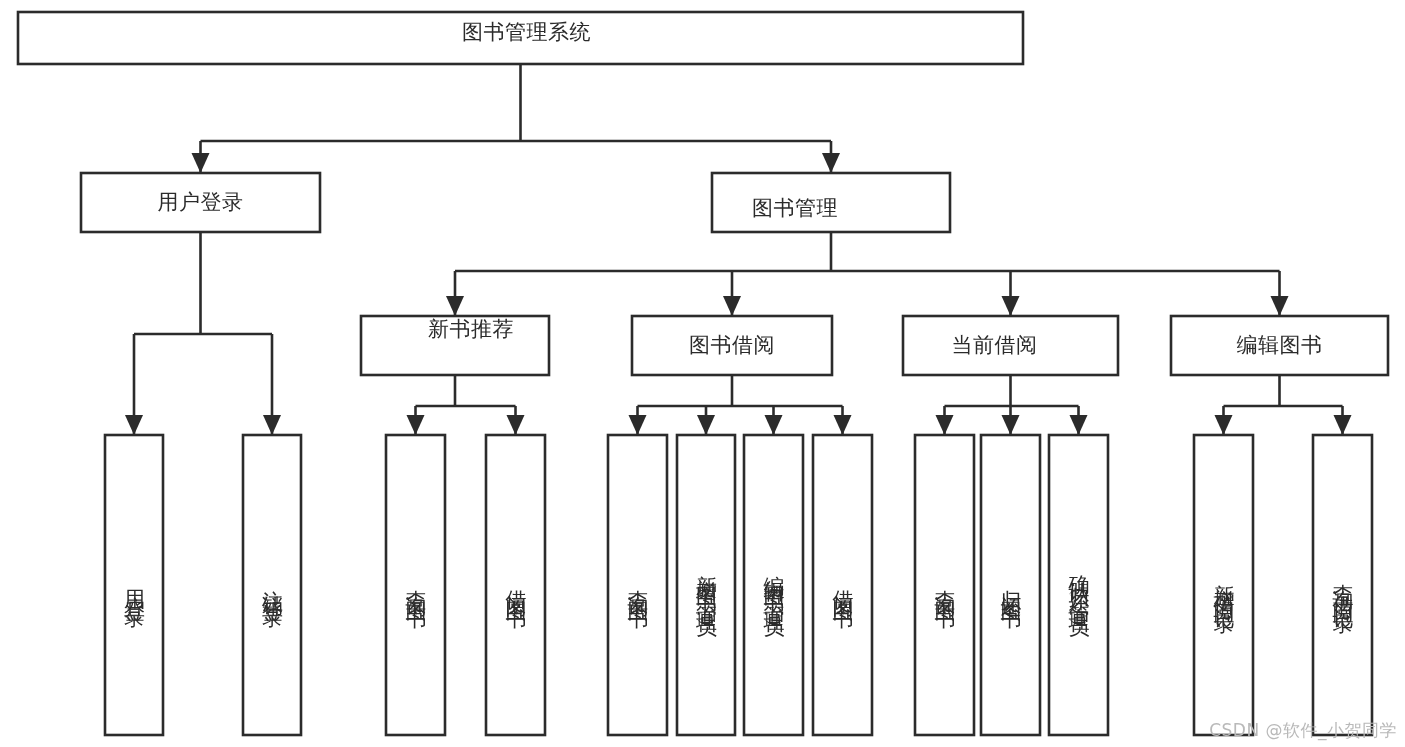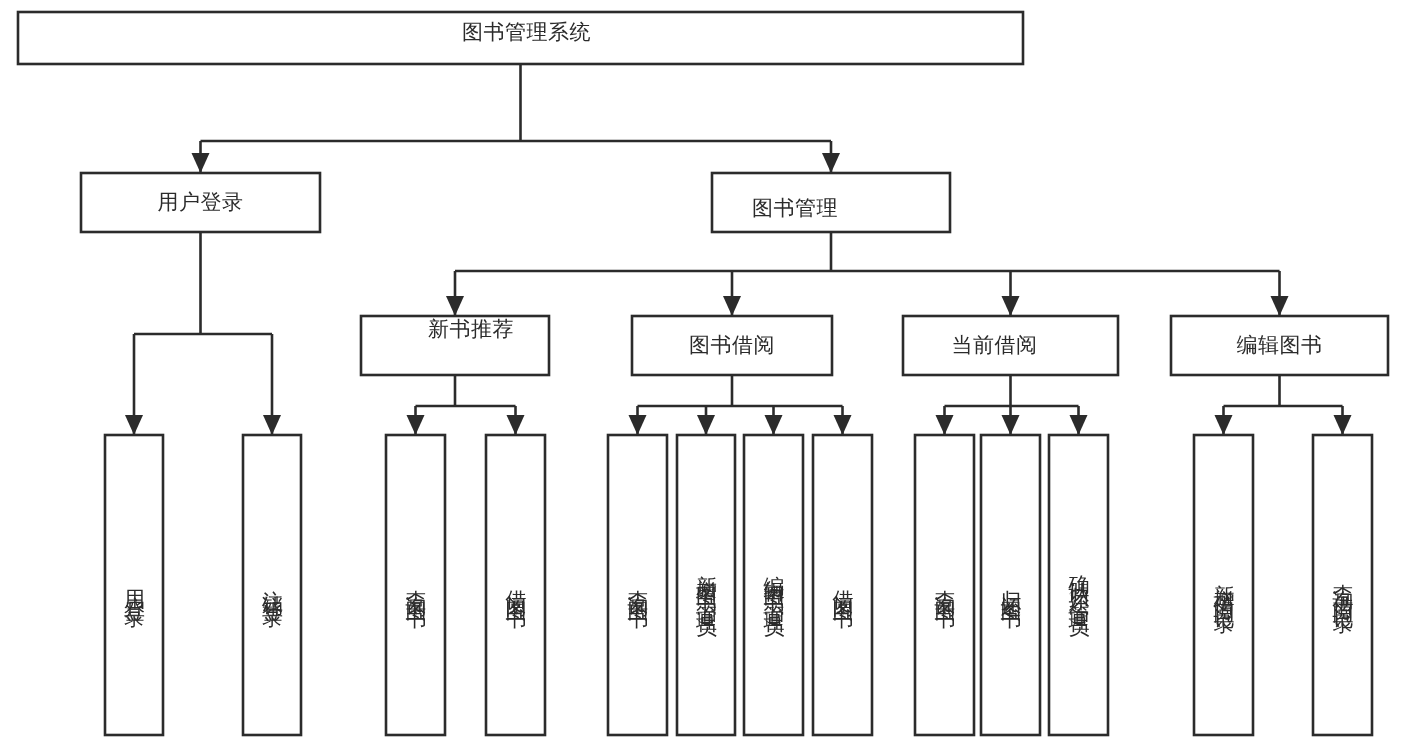--- a/index.html
+++ b/index.html
@@ -173,14 +173,15 @@
       <div class="node-label vert" style="left: 677px; top: 435px; width: 58px; height: 300px;">新增图书（管理员）</div>
       <div class="node-label vert" style="left: 744px; top: 435px; width: 59px; height: 300px;">编辑图书（管理员）</div>
       <div class="node-label vert" style="left: 813px; top: 435px; width: 59px; height: 300px;">借阅图书</div>
       <div class="node-label vert" style="left: 915px; top: 435px; width: 59px; height: 300px;">查询图书</div>
       <div class="node-label vert" style="left: 981px; top: 435px; width: 59px; height: 300px;">归还图书</div>
       <div class="node-label vert" style="left: 1049px; top: 435px; width: 59px; height: 300px;">确认归还（管理员）</div>
       <div class="node-label vert" style="left: 1194px; top: 435px; width: 59px; height: 300px;">新增借阅记录</div>
       <div class="node-label vert" style="left: 1313px; top: 435px; width: 59px; height: 300px;">查询借阅记录</div>
     </div>
 
+  <div class="watermark">CSDN @软件_小贺同学</div>
 
 </div>
 
 </body></html>

